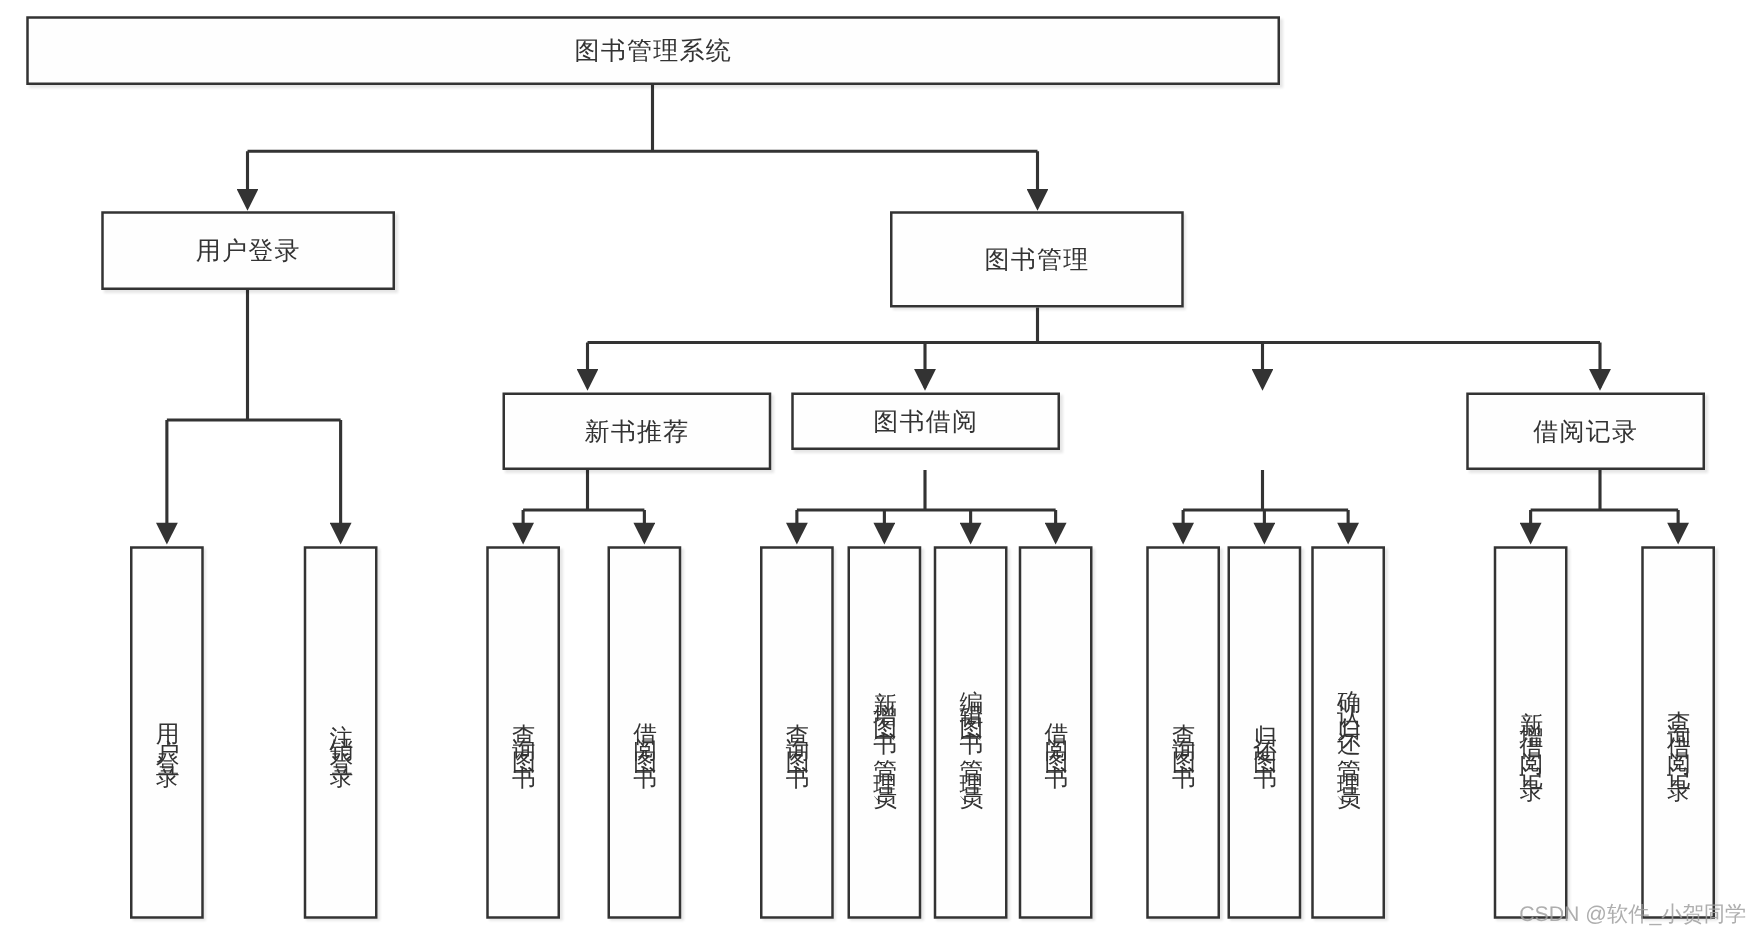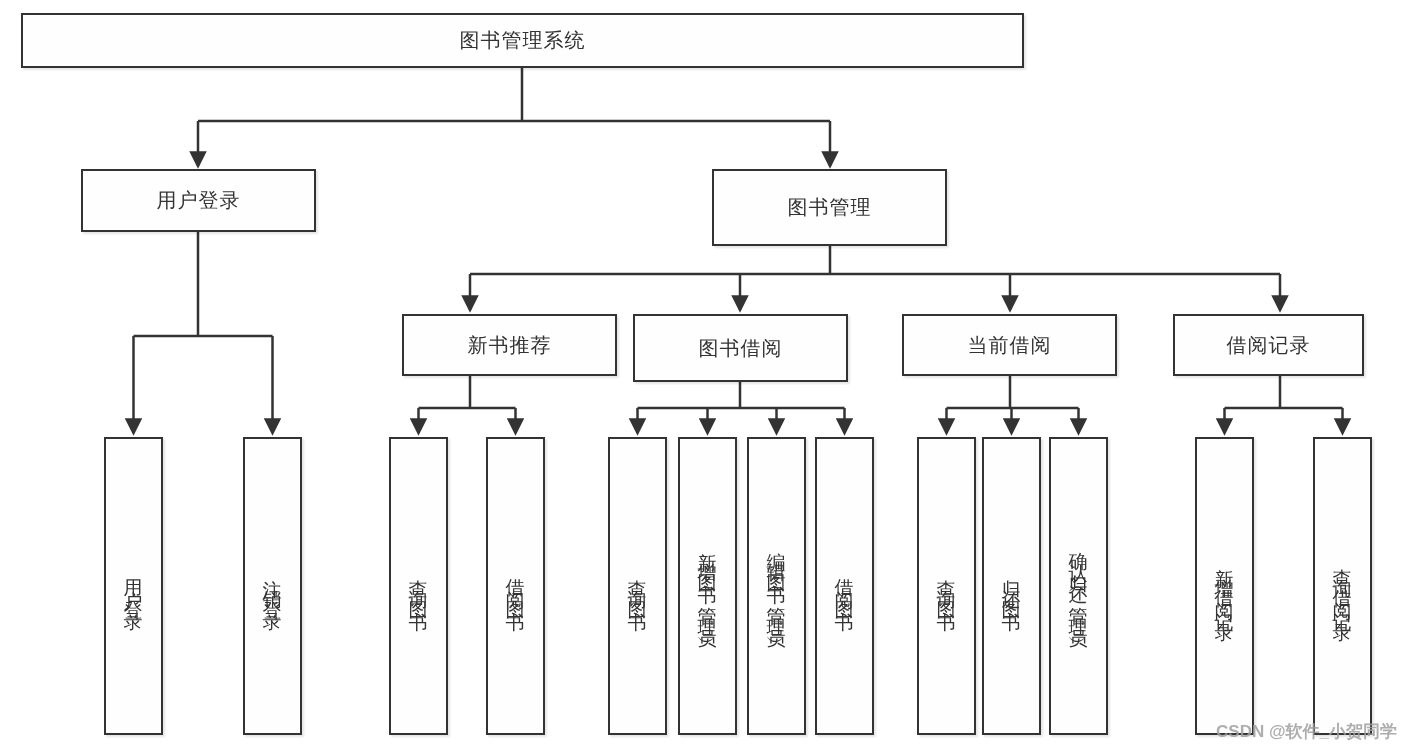--- a/index.html
+++ b/index.html
@@ -45,21 +45,21 @@
     text-orientation: mixed;
     font-size: 19px;
     letter-spacing: 11px;
     line-height: 1;
   }
   
   .b-root          { left: 21px;   top: 13px;  width: 1003px; height: 55px; }
   .b-user-login    { left: 81px;   top: 169px; width: 235px;  height: 63px; }
   .b-book-mgmt     { left: 712px;  top: 169px; width: 235px;  height: 77px; }
   .b-new-book      { left: 362px;  top: 314px; width: 215px;  height: 62px; margin-left: 40px; }
-  .b-book-borrow   { left: 633px;  top: 314px; width: 215px;  height: 68px; }
+  .b-book-borrow   { left: 633px;  top: 314px; width: 215px;  height: 46px; }
   .b-current-borrow{ left: 902px;  top: 314px; width: 215px;  height: 62px; }
   .b-borrow-record { left: 1173px; top: 314px; width: 191px;  height: 62px; }
   .b-a1 { left: 104px; }
   .b-a2 { left: 243px; }
   .b-b1 { left: 389px; }
   .b-b2 { left: 486px; }
   .b-c1 { left: 608px; }
   .b-c2 { left: 678px; }
   .b-c3 { left: 747px; }
   .b-c4 { left: 815px; }
@@ -69,21 +69,20 @@
   .b-e1 { left: 1195px; }
   .b-e2 { left: 1313px; }
   .watermark {
     position: absolute;
     right: 8px;
     bottom: 4px;
     font-size: 17px;
     color: rgba(160,160,160,0.85);
     z-index: 5;
     white-space: nowrap;
-    font-weight: bold;
   }
 </style>
 </head>
 <body>
 
 <div class="canvas">
 
   <svg class="connectors" width="1405" height="747" viewBox="0 0 1405 747" xmlns="http://www.w3.org/2000/svg">
     <defs>
       <marker id="arw" viewBox="0 0 10 10" refX="8.5" refY="5" markerWidth="8" markerHeight="7" orient="auto" markerUnits="strokeWidth">
@@ -127,21 +126,20 @@
     </g>
   </svg>
 
   <div class="box h-box b-root">图书管理系统</div>
 
   <div class="box h-box b-user-login">用户登录</div>
   <div class="box h-box b-book-mgmt">图书管理</div>
 
   <div class="box h-box b-new-book">新书推荐</div>
   <div class="box h-box b-book-borrow">图书借阅</div>
-  <div class="box h-box b-current-borrow">当前借阅</div>
   <div class="box h-box b-borrow-record">借阅记录</div>
 
   <div class="box leaf b-a1">用户登录</div>
   <div class="box leaf b-a2">注销登录</div>
 
   <div class="box leaf b-b1">查询图书</div>
   <div class="box leaf b-b2">借阅图书</div>
 
   <div class="box leaf b-c1">查询图书</div>
   <div class="box leaf b-c2">新增图书（管理员）</div>

